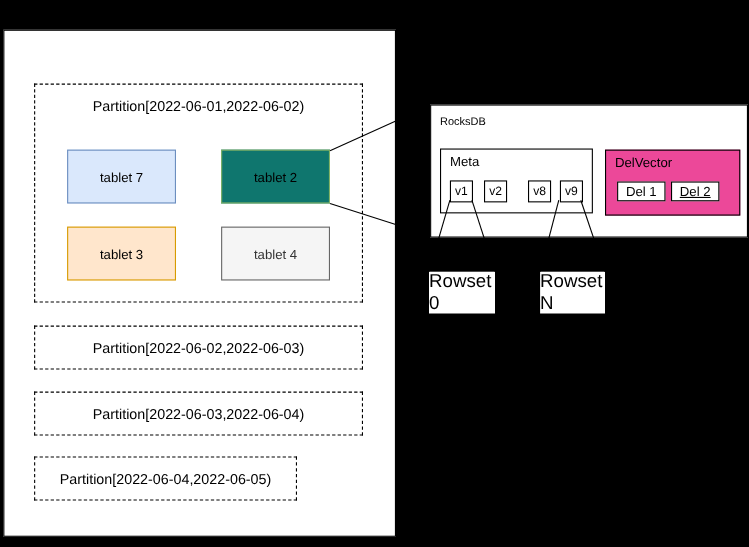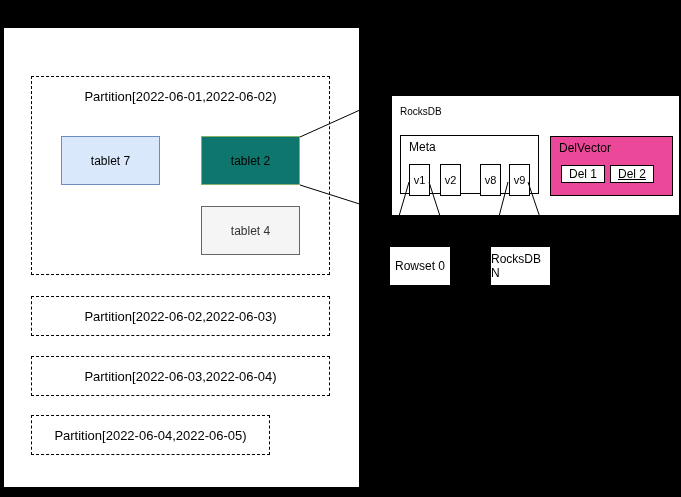--- a/index.html
+++ b/index.html
@@ -73,21 +73,21 @@
     background: #fff;
   }
   .meta-title, .delvector-title {
     position: absolute;
     left: 8px; top: 4px;
     font-size: 12px;
   }
   .vbox {
     position: absolute;
     top: 28px;
-    width: 21px; height: 32px;
+    width: 21px; height: 20px;
     border: 1px solid #000;
     background: #fff;
     display: flex; align-items: center; justify-content: center;
     font-size: 11px;
   }
   .v1 { left: 8px; }
   .v2 { left: 39px; }
   .v8 { left: 79px; }
   .v9 { left: 108px; }
 
@@ -109,21 +109,21 @@
   }
   .del1 { left: 10px; }
   .del2 { left: 59px; text-decoration: underline; }
 
   .rowset {
     position: absolute;
     top: 247px;
     height: 38px;
     background: #fff;
     display: flex; align-items: center; justify-content: center;
-    font-size: 12px;
+    font-size: 17px;
   }
   .rowset0 { left: 390px; width: 60px; }
   .rowsetN { left: 491px; width: 59px; }
 
   .lines {
     position: absolute;
     left: 0; top: 0;
     width: 681px; height: 497px;
     pointer-events: none;
   }
@@ -139,20 +139,23 @@
     <div class="partition p1">
       <div class="p-label">Partition[2022-06-01,2022-06-02)</div>
     </div>
 
     <div class="tablet t1">
       <span>tablet 7</span>
     </div>
     <div class="tablet t2">
       <span>tablet 2</span>
     </div>
+    <div class="tablet t3">
+      <span>tablet 3</span>
+    </div>
     <div class="tablet t4">
       <span>tablet 4</span>
     </div>
 
     <div class="partition p-small p2">
       <div class="p-label">Partition[2022-06-02,2022-06-03)</div>
     </div>
     <div class="partition p-small p3">
       <div class="p-label">Partition[2022-06-03,2022-06-04)</div>
     </div>
@@ -188,21 +191,21 @@
       <div class="delbox del2">
         <span>Del 2</span>
       </div>
     </div>
   </div>
 
   <div class="rowset rowset0">
     <span>Rowset 0</span>
   </div>
   <div class="rowset rowsetN">
-    <span>RocksDB N</span>
+    <span>Rowset N</span>
   </div>
 
   <svg class="lines" viewBox="0 0 681 497">
     <line x1="300" y1="137" x2="391" y2="96"></line>
     <line x1="300" y1="185" x2="391" y2="214"></line>
     <line x1="409" y1="182" x2="390" y2="247"></line>
     <line x1="429" y1="182" x2="450" y2="247"></line>
     <line x1="508" y1="182" x2="491" y2="247"></line>
     <line x1="528" y1="182" x2="550" y2="247"></line>
   </svg>

